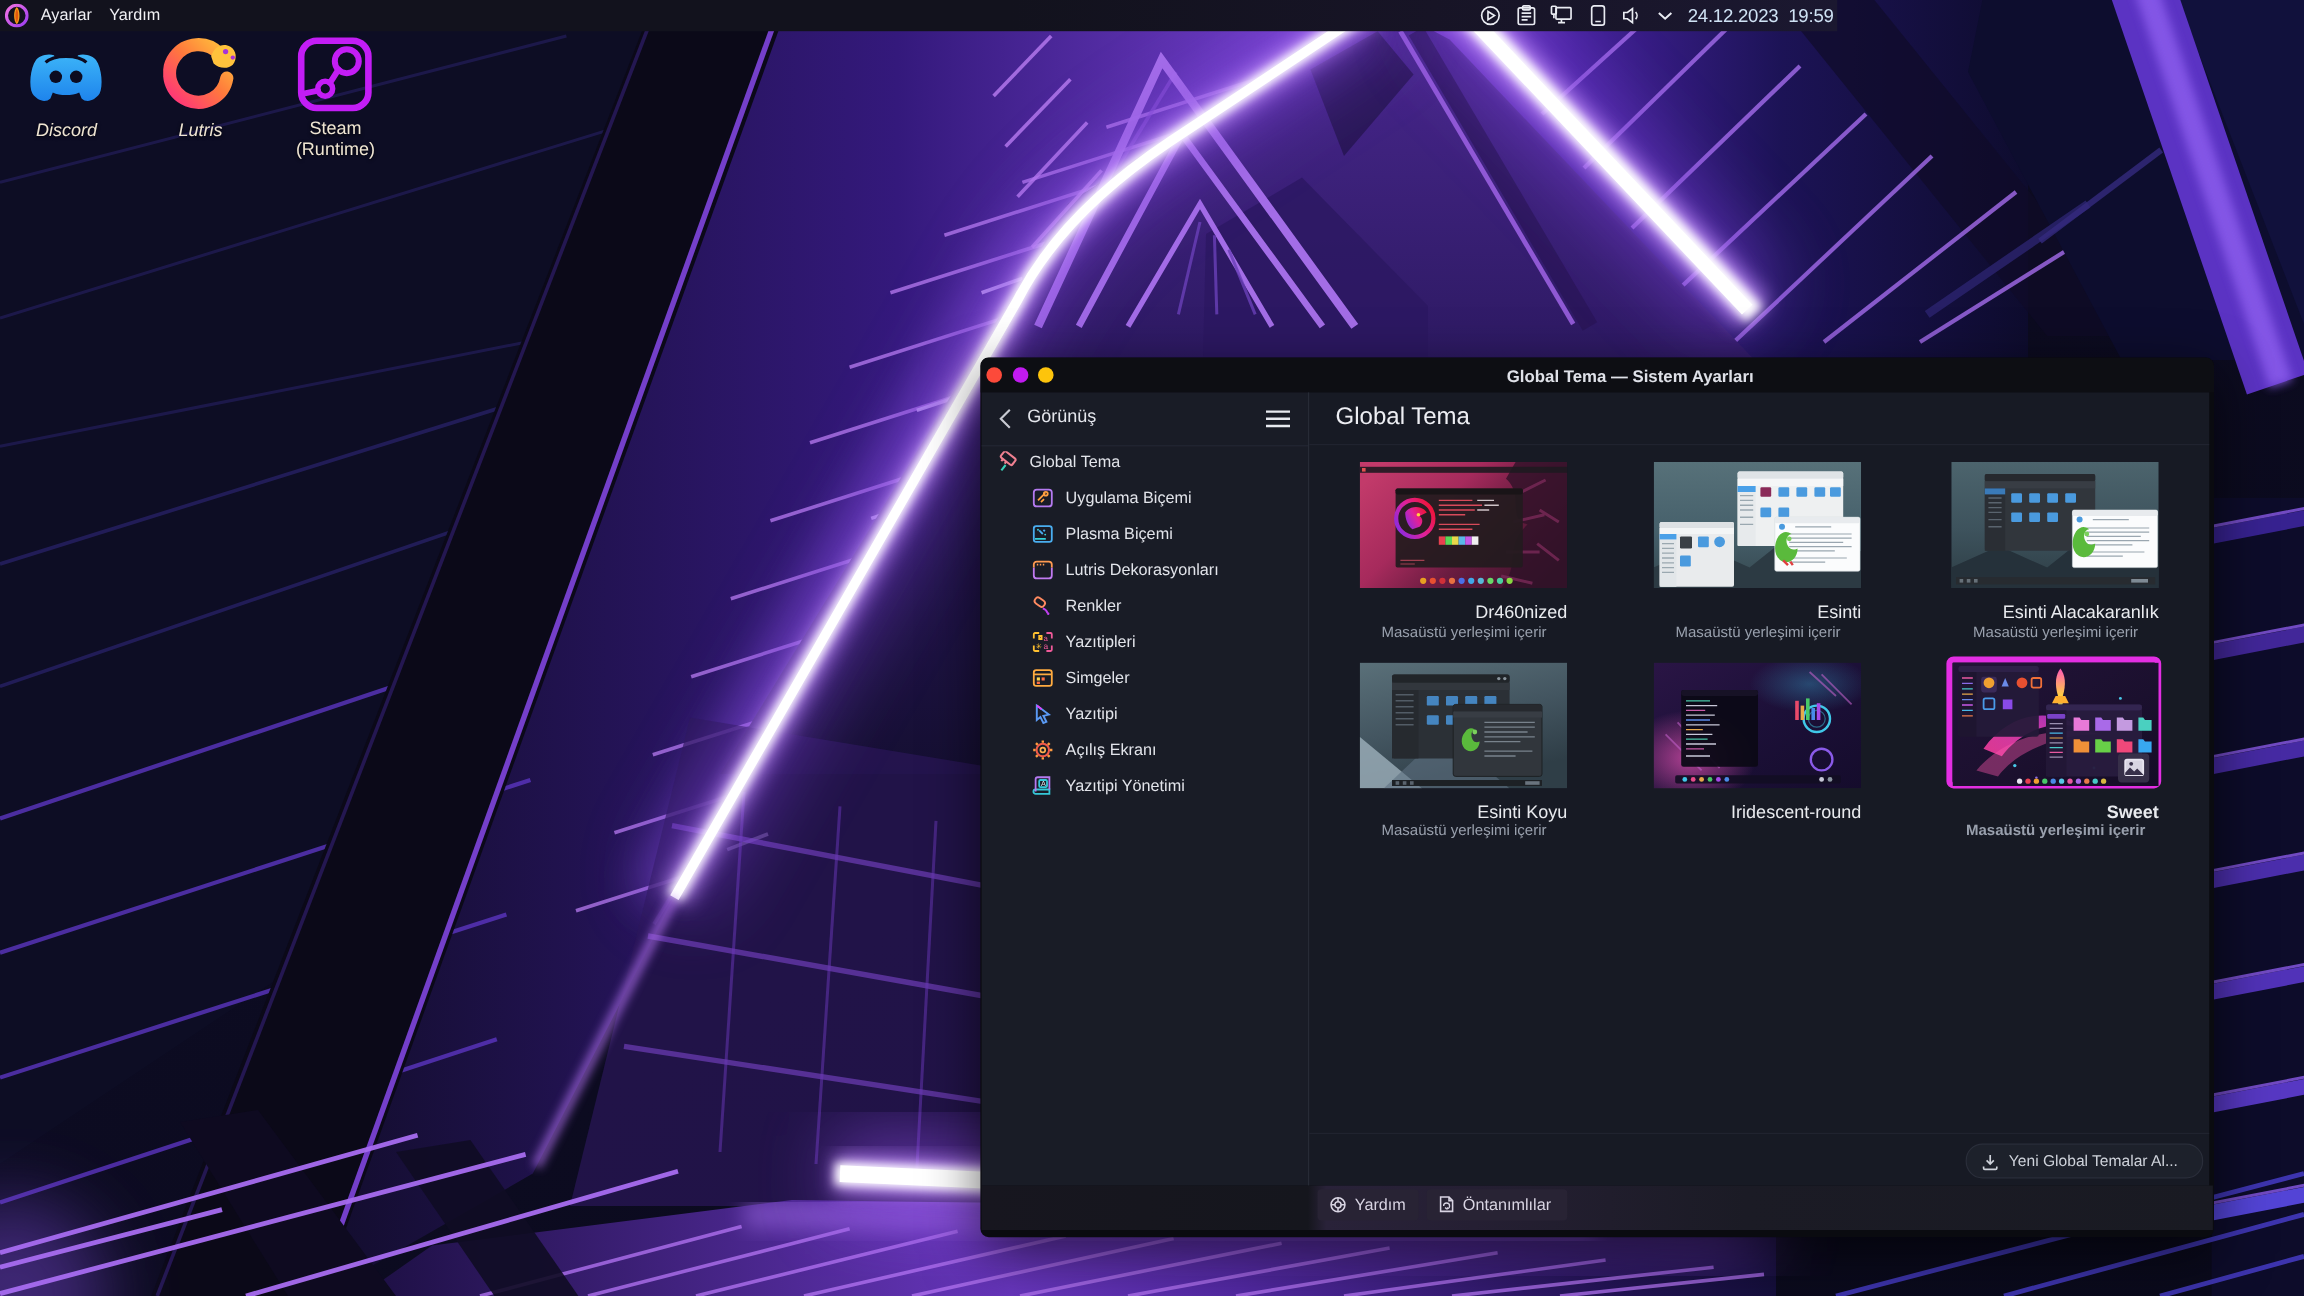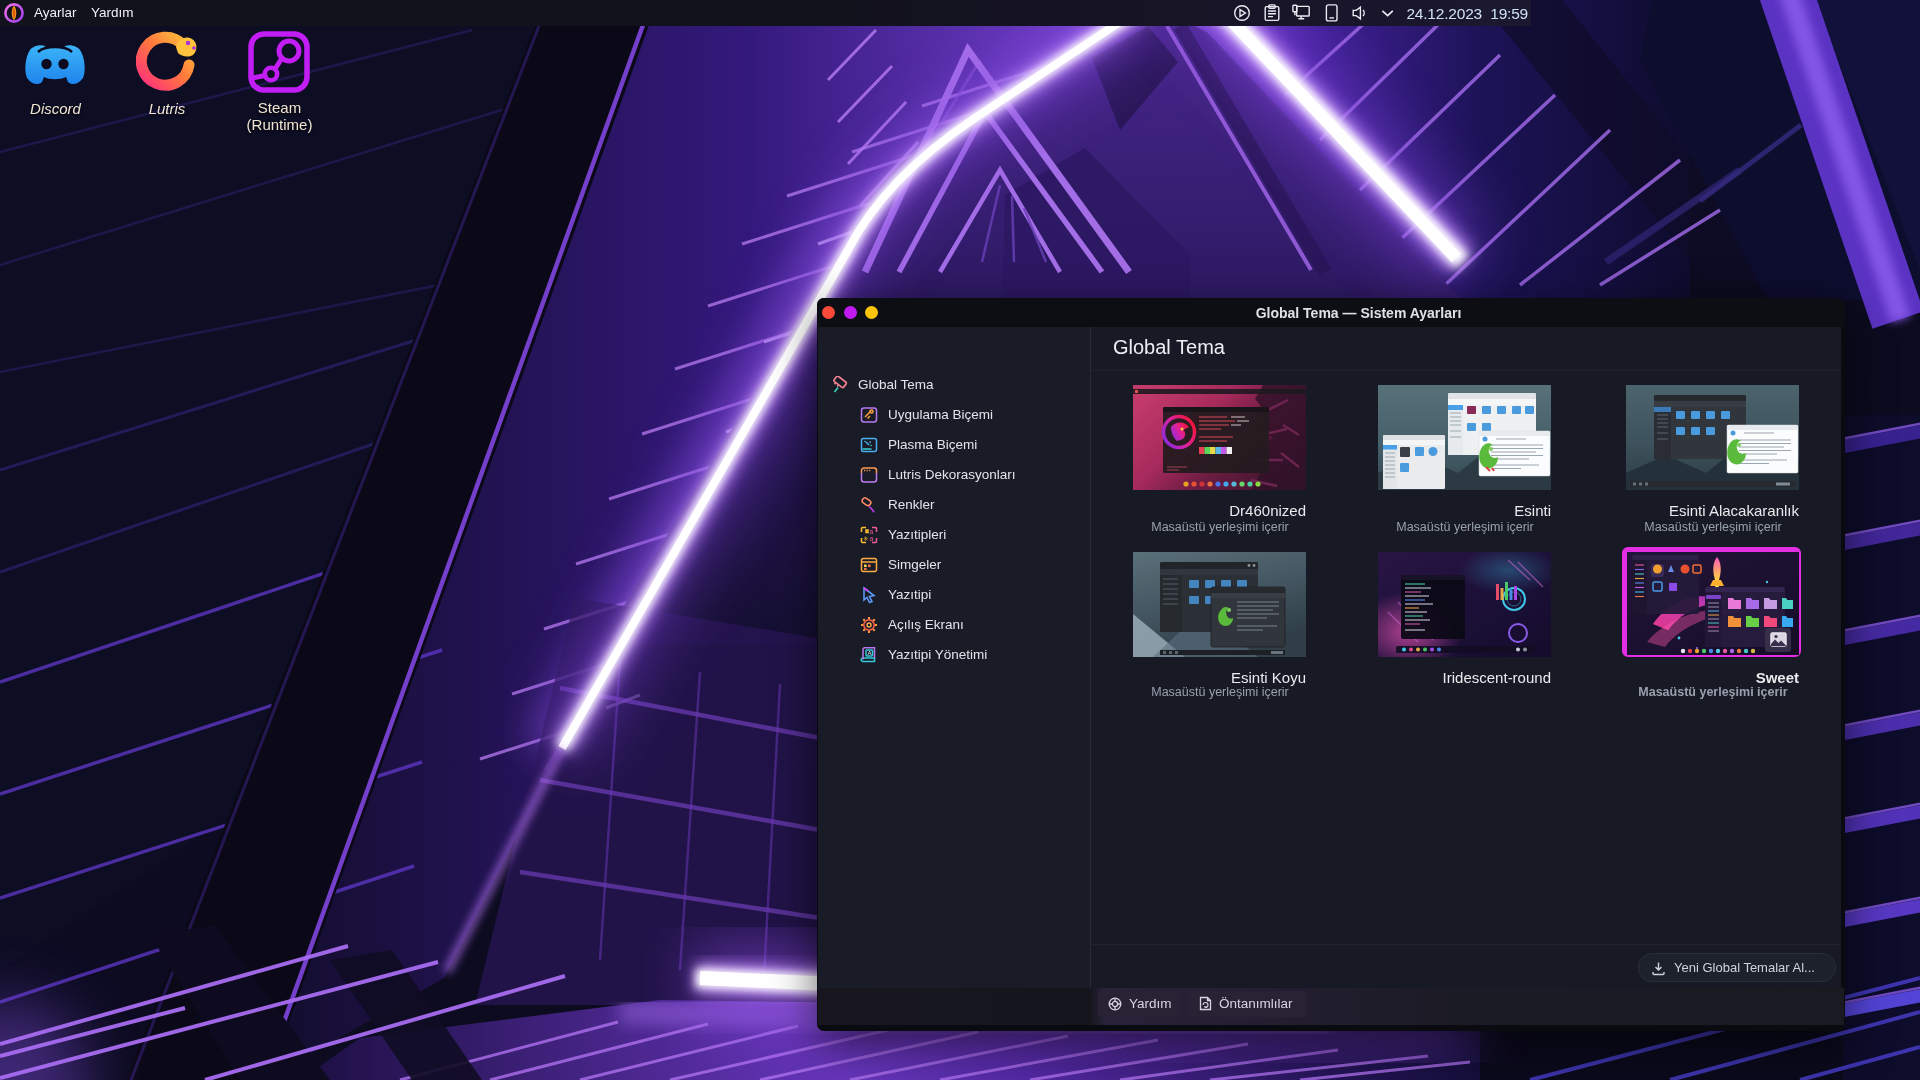--- a/index.html
+++ b/index.html
@@ -338,20 +338,29 @@
 </div>
 
 <div id="win">
   <div id="titlebar">
     <div id="titletext">Global Tema — Sistem Ayarları</div>
     <div class="tl" style="left:5px;background:#fc4a3a"></div>
     <div class="tl" style="left:27px;background:#c11af0"></div>
     <div class="tl" style="left:48px;background:#fdc40c"></div>
   </div>
   <div id="sidebar">
+    <div id="sbheader">
+      <svg class="abs" style="left:14px;top:13px" width="12" height="18" viewBox="0 0 12 18" fill="none" stroke="#c8cad2" stroke-width="1.8">
+          <path d="M9.5,1.5 L2,9 L9.5,16.5"></path>
+        </svg>
+      <div class="abs" style="left:38px;top:12px;font-size:15px;color:#e4e6ec">Görünüş</div>
+      <svg class="abs" style="left:236px;top:14px" width="22" height="16" viewBox="0 0 22 16" stroke="#e8eaf0" stroke-width="2">
+          <path d="M1,2 h20 M1,8 h20 M1,14 h20"></path>
+        </svg>
+    </div>
     <div class="sbrow" style="top:43px">
       <svg style="left:13px" width="18" height="18" viewBox="0 0 18 18">
           <g fill="none" stroke-width="1.7">
         <g transform="rotate(38 9 6)">
               <rect x="3" y="2.5" width="12" height="6.5" rx="1.5" stroke="#ef8090"></rect>
         <path d="M6,9 v2.2 M9.5,9 v2.2" stroke="#ef8090"></path>
             </g>
         <path d="M7,11.5 L3.5,16" stroke="#39d0b8"></path>
           </g>
         </svg>

